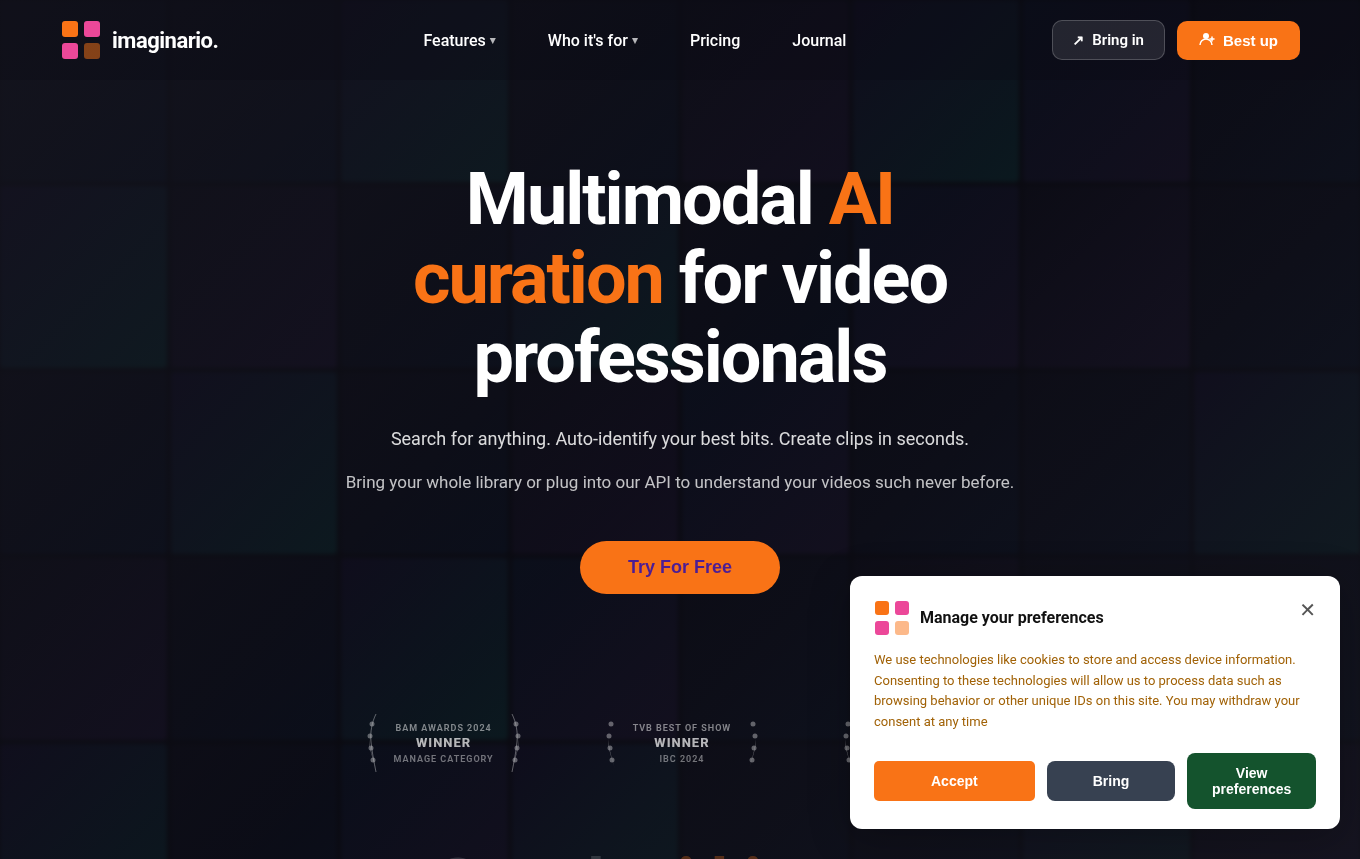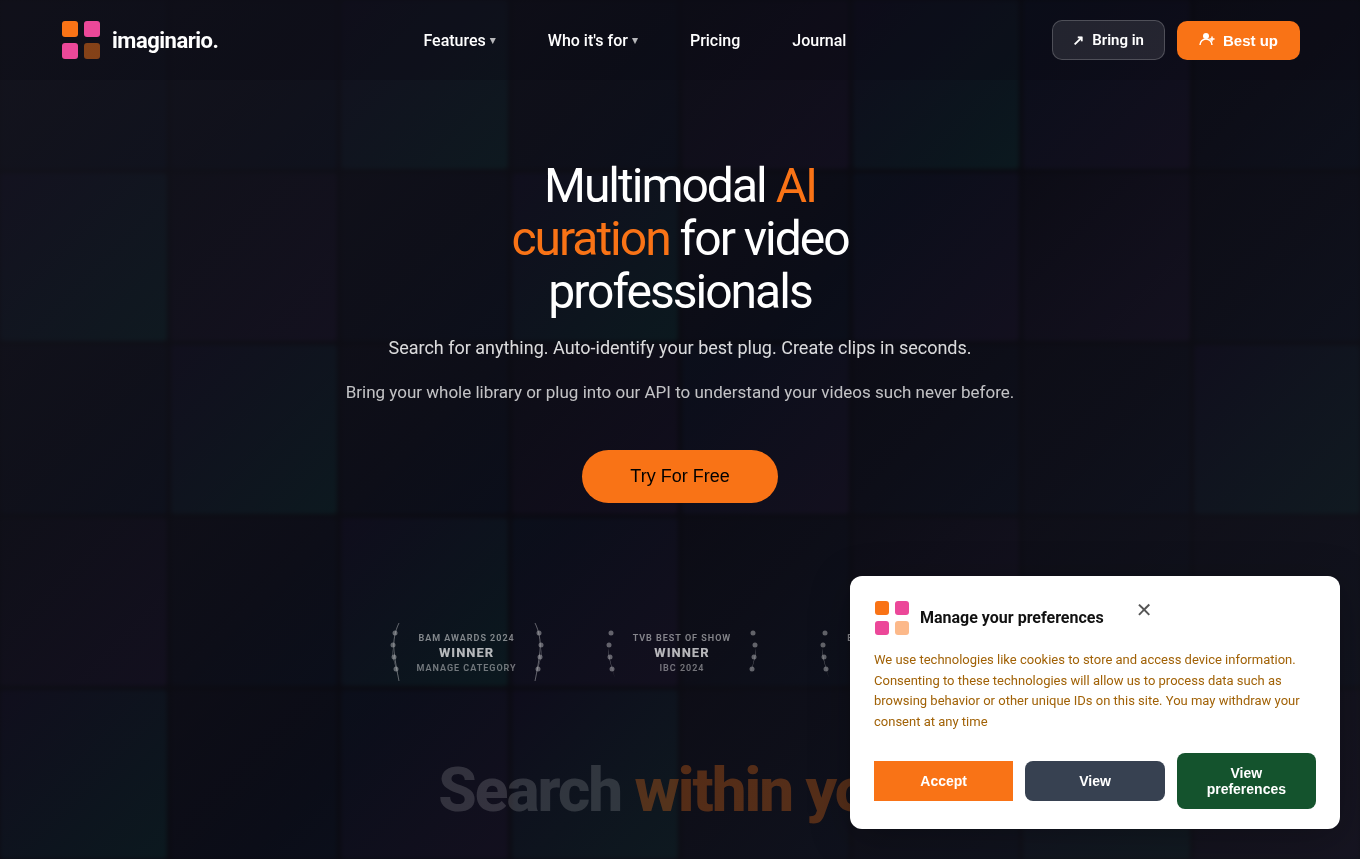--- a/index.html
+++ b/index.html
@@ -140,24 +140,24 @@
 
     
     .hero {
       position: relative;
       z-index: 5;
       text-align: center;
       padding: 80px 60px 60px;
     }
 
     .hero-title {
-      font-size: 48px;
-      font-weight: 400;
+      font-size: 72px;
+      font-weight: 700;
       line-height: 1.1;
-      margin-bottom: 16px;
+      margin-bottom: 27px;
       letter-spacing: -2px;
     }
 
     .hero-title .white { color: #fff; }
     .hero-title .accent { color: #f97316; }
 
     .hero-subtitle {
       font-size: 18px;
       color: rgba(255,255,255,0.85);
       margin-bottom: 16px;
@@ -168,38 +168,38 @@
       font-size: 17px;
       color: rgba(255,255,255,0.75);
       margin-bottom: 44px;
       line-height: 1.6;
     }
 
     .btn-cta {
       display: inline-block;
       padding: 16px 48px;
       background: #f97316;
-      color: #000000;
+      color: #4c1d95;
       font-size: 18px;
-      font-weight: 400;
+      font-weight: 700;
       border-radius: 50px;
       cursor: pointer;
       border: none;
       text-decoration: none;
       transition: background 0.2s, transform 0.1s;
     }
 
     
     .awards {
       position: relative;
       z-index: 5;
       display: flex;
       align-items: center;
       justify-content: center;
-      gap: 60px;
+      gap: 83px;
       padding: 50px 60px 40px;
     }
 
     .award-badge {
       display: flex;
       align-items: center;
       justify-content: center;
       color: rgba(255,255,255,0.7);
     }
 
@@ -250,20 +250,21 @@
       border-radius: 12px;
       padding: 24px 24px 20px;
       box-shadow: 0 8px 40px rgba(0,0,0,0.25);
       z-index: 1000;
       color: #333;
     }
 
     .cookie-header {
       display: flex;
       align-items: flex-start;
+      justify-content: space-between;
       margin-bottom: 14px;
       gap: 32px;
     }
 
     .cookie-logo-title {
       display: flex;
       align-items: center;
       gap: 10px;
     }
 
@@ -296,27 +297,27 @@
     }
 
     .cookie-actions {
       display: flex;
       gap: 12px;
       align-items: center;
     }
 
     .btn-accept {
       flex: 1;
-      padding: 12px 16px;
+      padding: 12px 32px;
       background: #f97316;
       color: #fff;
       font-size: 14px;
       font-weight: 600;
       border: none;
-      border-radius: 0;
+      border-radius: 5px;
       cursor: pointer;
     }
 
     .btn-deny {
       flex: 1;
       padding: 12px 16px;
       background: #374151;
       color: #fff;
       font-size: 14px;
       font-weight: 600;
@@ -456,21 +457,21 @@
   </div>
 </nav>
 
 <section class="hero">
   <h1 class="hero-title">
     <span class="white">Multimodal </span><span class="accent">AI</span><br>
     <span class="accent">curation</span><span class="white"> for video</span><br>
     <span class="white">professionals</span>
   </h1>
 
-  <p class="hero-subtitle">Search for anything. Auto-identify your best plug. Create clips in seconds.</p>
+  <p class="hero-subtitle">Search for anything. Auto-identify your best bits. Create clips in seconds.</p>
   <p class="hero-desc">Bring your whole library or plug into our API to understand your videos such never before.</p>
 
   <button class="btn-cta">Try For Free</button>
 </section>
 
 <div class="awards">
 
   <div class="award-badge">
     <div class="laurel-wrap">
       <svg class="laurel-svg" width="20" height="80" viewBox="0 0 20 80" fill="none">
@@ -566,16 +567,16 @@
       </div>
       <span class="cookie-title">Manage your preferences</span>
     </div>
     <button class="cookie-close">✕</button>
   </div>
 
   <p class="cookie-body">We use technologies like cookies to store and access device information. Consenting to these technologies will allow us to process data such as browsing behavior or other unique IDs on this site. You may withdraw your consent at any time</p>
 
   <div class="cookie-actions">
     <button class="btn-accept">Accept</button>
-    <button class="btn-deny">View</button>
+    <button class="btn-deny">Bring</button>
     <button class="btn-view-prefs">View preferences</button>
   </div>
 </div>
 
 </body></html>

